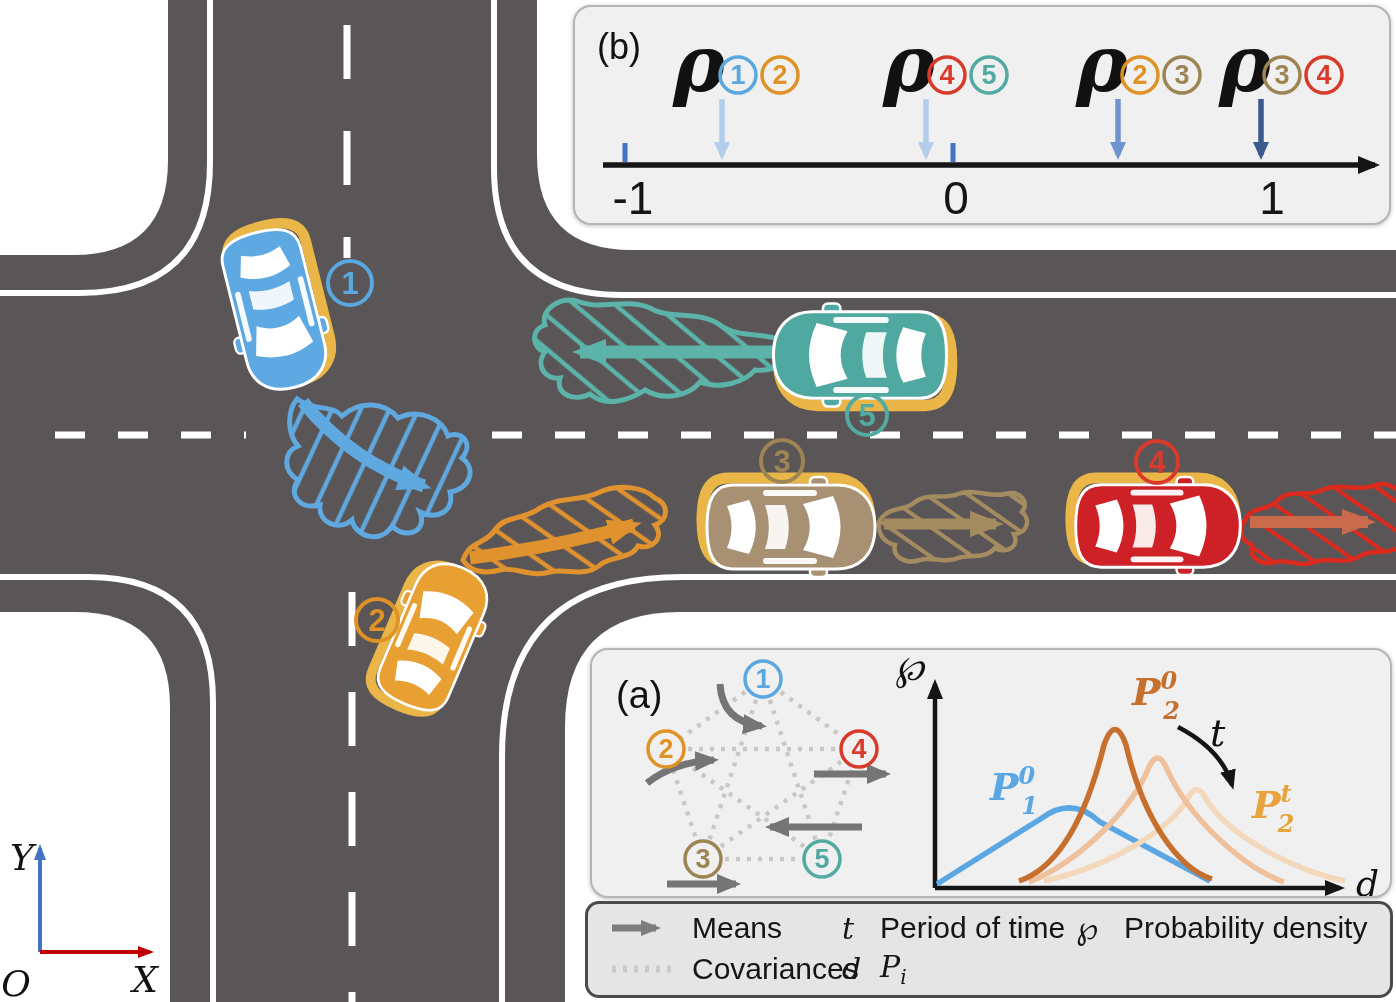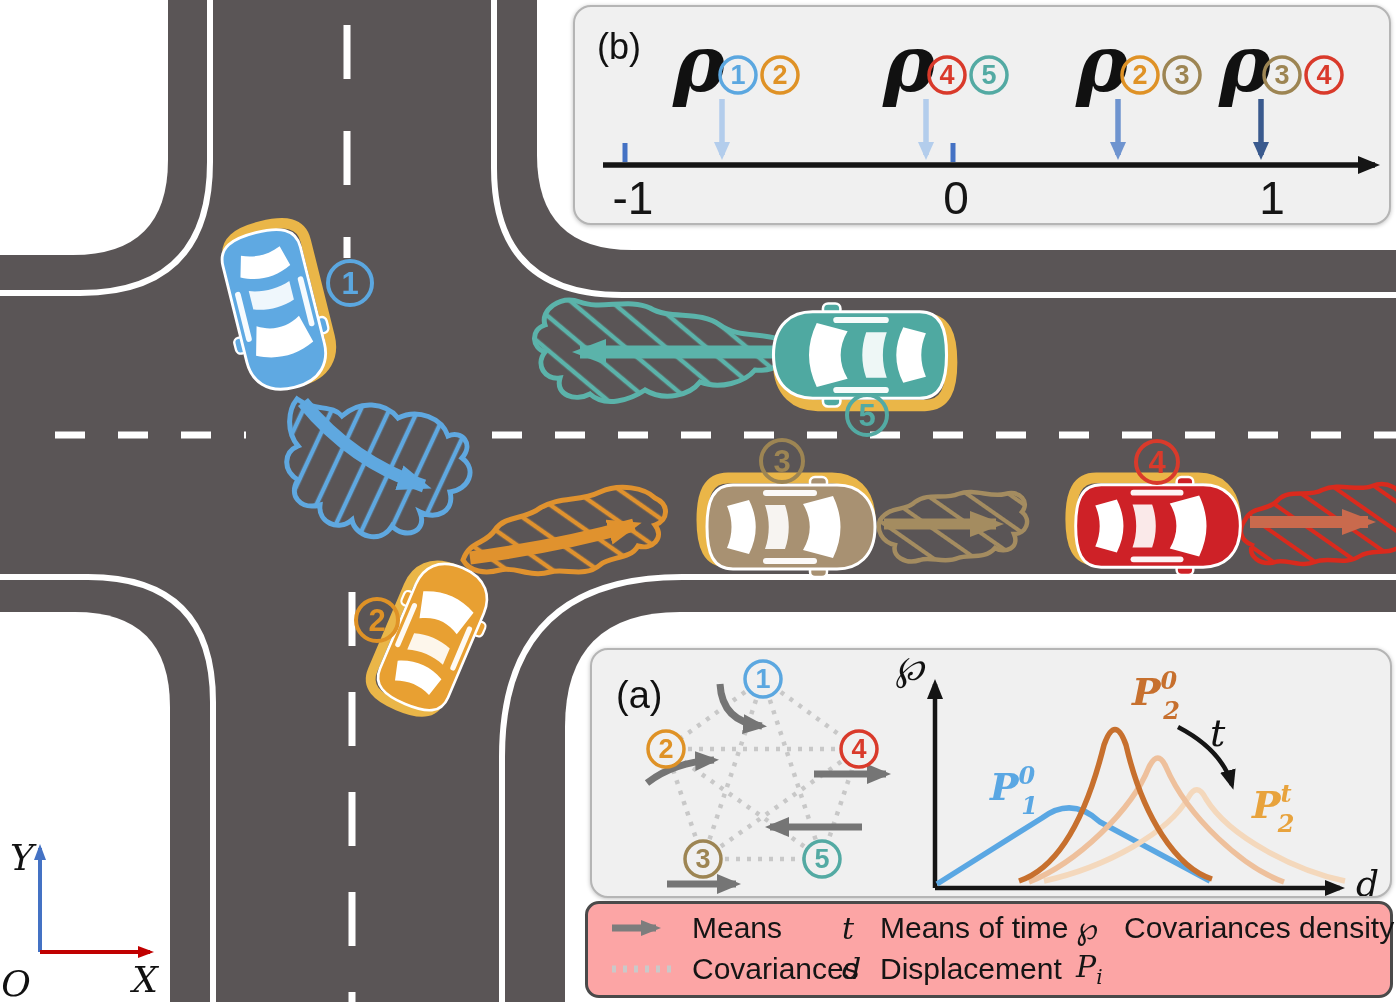--- a/index.html
+++ b/index.html
@@ -4,21 +4,21 @@
 <style>
   html,body{margin:0;padding:0;background:#ffffff;}
   .stage{position:relative;width:1396px;height:1002px;overflow:hidden;
          font-family:"Liberation Sans",sans-serif;background:#ffffff;}
   .stage svg{display:block;}
   .scene-svg{position:absolute;left:0;top:0;}
   .panel{position:absolute;background:#f0f0f0;border:2px solid #b5b5b5;border-radius:18px;
          box-shadow:0 1px 4px rgba(0,0,0,.25);box-sizing:border-box;}
   .panel-b{left:573px;top:5px;width:818px;height:220px;}
   .panel-a{left:590px;top:648px;width:802px;height:250px;}
-  .legend-box{position:absolute;left:585px;top:901px;width:808px;height:97px;background:#fca5a5;
+  .legend-box{position:absolute;left:585px;top:901px;width:808px;height:97px;background:#e5e5e5;
         border:3.5px solid #4a4a4a;border-radius:14px;box-sizing:border-box;
         display:grid;grid-template-columns:84px 150px 38px 196px 48px 1fr;
         grid-template-rows:1fr 1fr;align-items:center;padding:4px 10px 6px 20px;
         font-size:30px;color:#151515;white-space:nowrap;}
   .mathit{font-family:"DejaVu Serif","Liberation Serif",serif;font-style:italic;}
   .scriptp{font-family:"DejaVu Sans",sans-serif;font-style:italic;font-size:32px;}
   .leg-icon svg{vertical-align:middle;}
   sub.msub{font-size:20px;font-family:"DejaVu Serif",serif;font-style:italic;}
 </style>
 </head>
@@ -324,28 +324,27 @@
         <defs>
             <marker id="mkLG" markerUnits="userSpaceOnUse" markerWidth="24" markerHeight="20" refX="15" refY="8" orient="auto">
               <path d="M0,0 L20,8 L0,16 Z" fill="#7d7d7d"></path>
             </marker>
           </defs>
         <line x1="4" y1="11" x2="48" y2="11" stroke="#7d7d7d" stroke-width="7" marker-end="url(#mkLG)"></line>
       </svg>
     </span>
     <span>Means</span>
     <span class="mathit">t</span>
-    <span>Means of time</span>
+    <span>Period of time</span>
     <span class="scriptp">℘</span>
-    <span>Covariances density</span>
+    <span>Probability density</span>
 
     <span class="leg-icon">
       <svg width="70" height="22" viewBox="0 0 70 22">
         <line x1="4" y1="11" x2="66" y2="11" stroke="#c9c9c9" stroke-width="7" stroke-dasharray="4 7"></line>
       </svg>
     </span>
     <span>Covariances</span>
     <span class="mathit">d</span>
-    <span>Displacement</span>
     <span><span class="mathit">P</span><sub class="msub">i</sub></span>
   </div>
 
 </div>
 
 </body></html>

